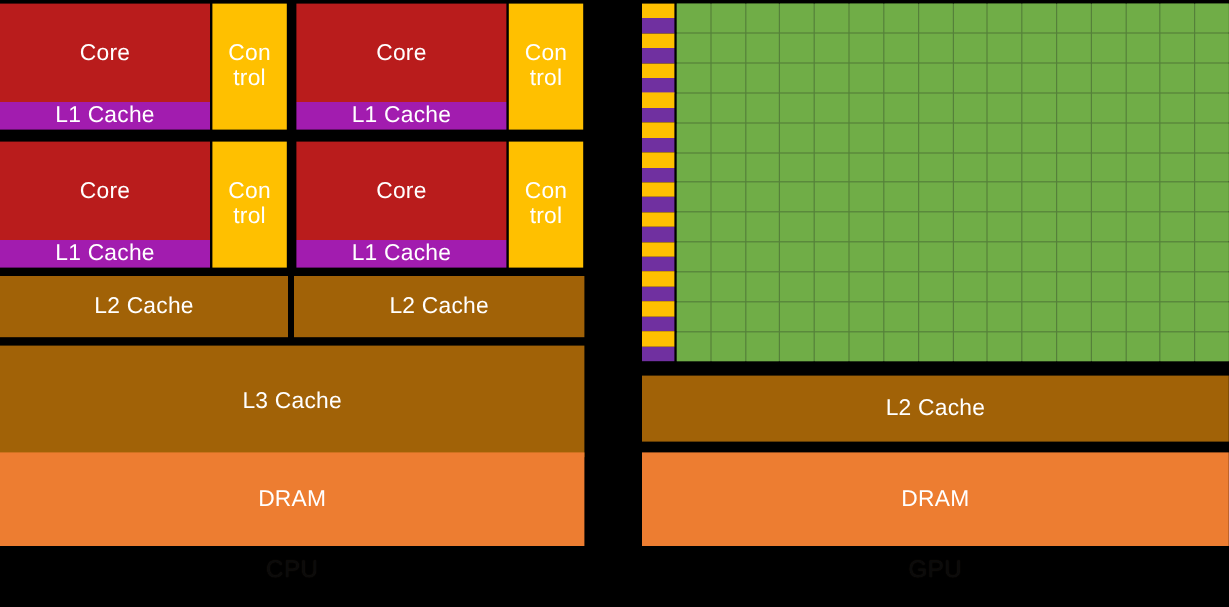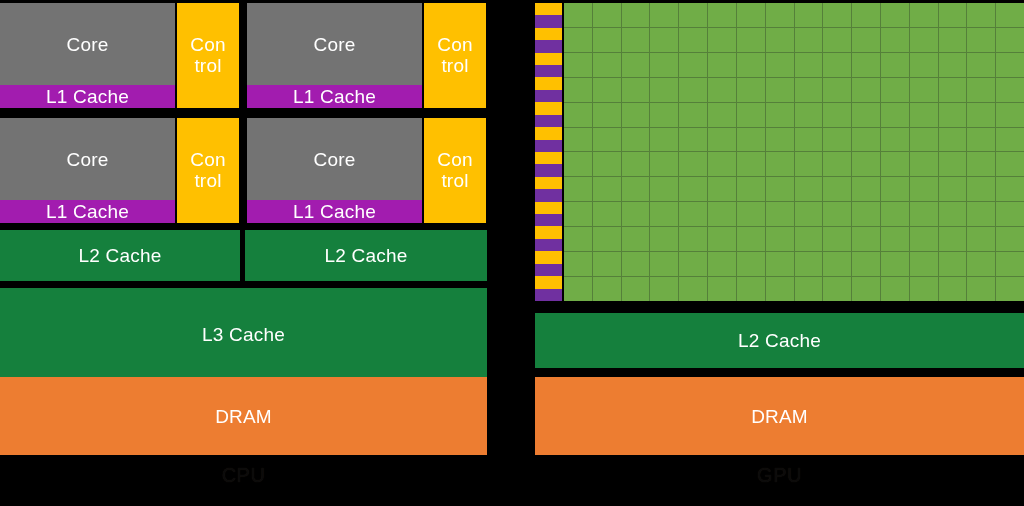--- a/index.html
+++ b/index.html
@@ -25,24 +25,24 @@
     box-sizing: border-box;
     display: flex;
     align-items: center;
     justify-content: center;
     color: #ffffff;
     font-size: 19px;
     line-height: 1;
     white-space: nowrap;
     letter-spacing: 0.2px;
   }
-  .green  { background: #737373; text-align: right; }
+  .green  { background: #b91c1c; text-align: right; }
   .yellow { background: #FFC000; }
   .purple { background: #a21caf; }
-  .blue   { background: #15803d; }
+  .blue   { background: #a16207; }
   .orange { background: #ED7D31; }
 
   .ctrl-label {
     display: flex;
     flex-direction: column;
     align-items: center;
     justify-content: center;
     line-height: 1.08;
   }
 

